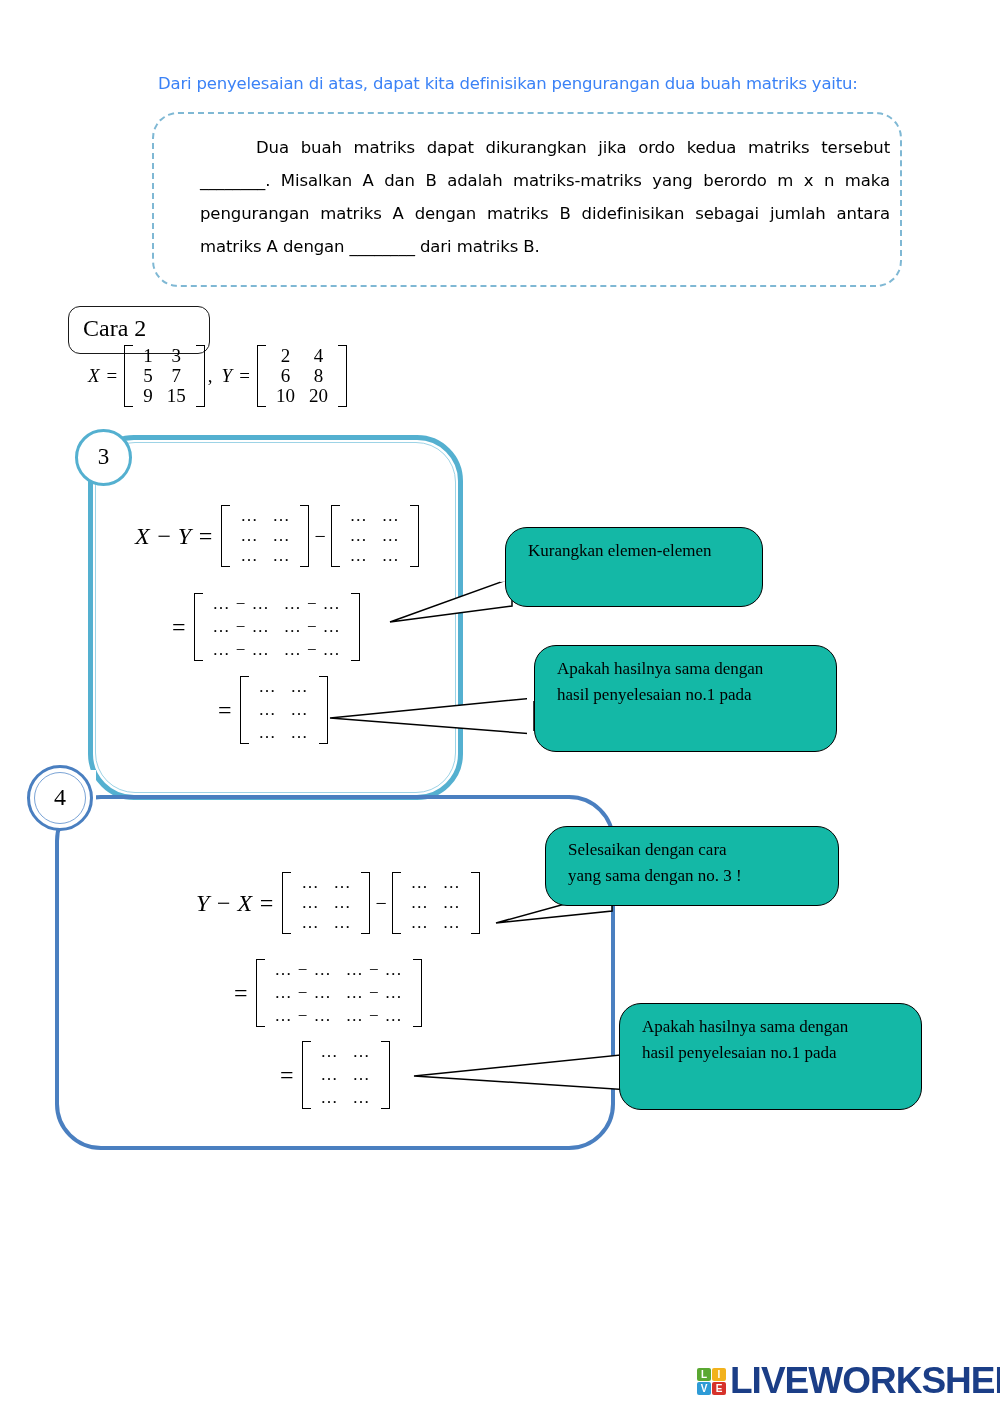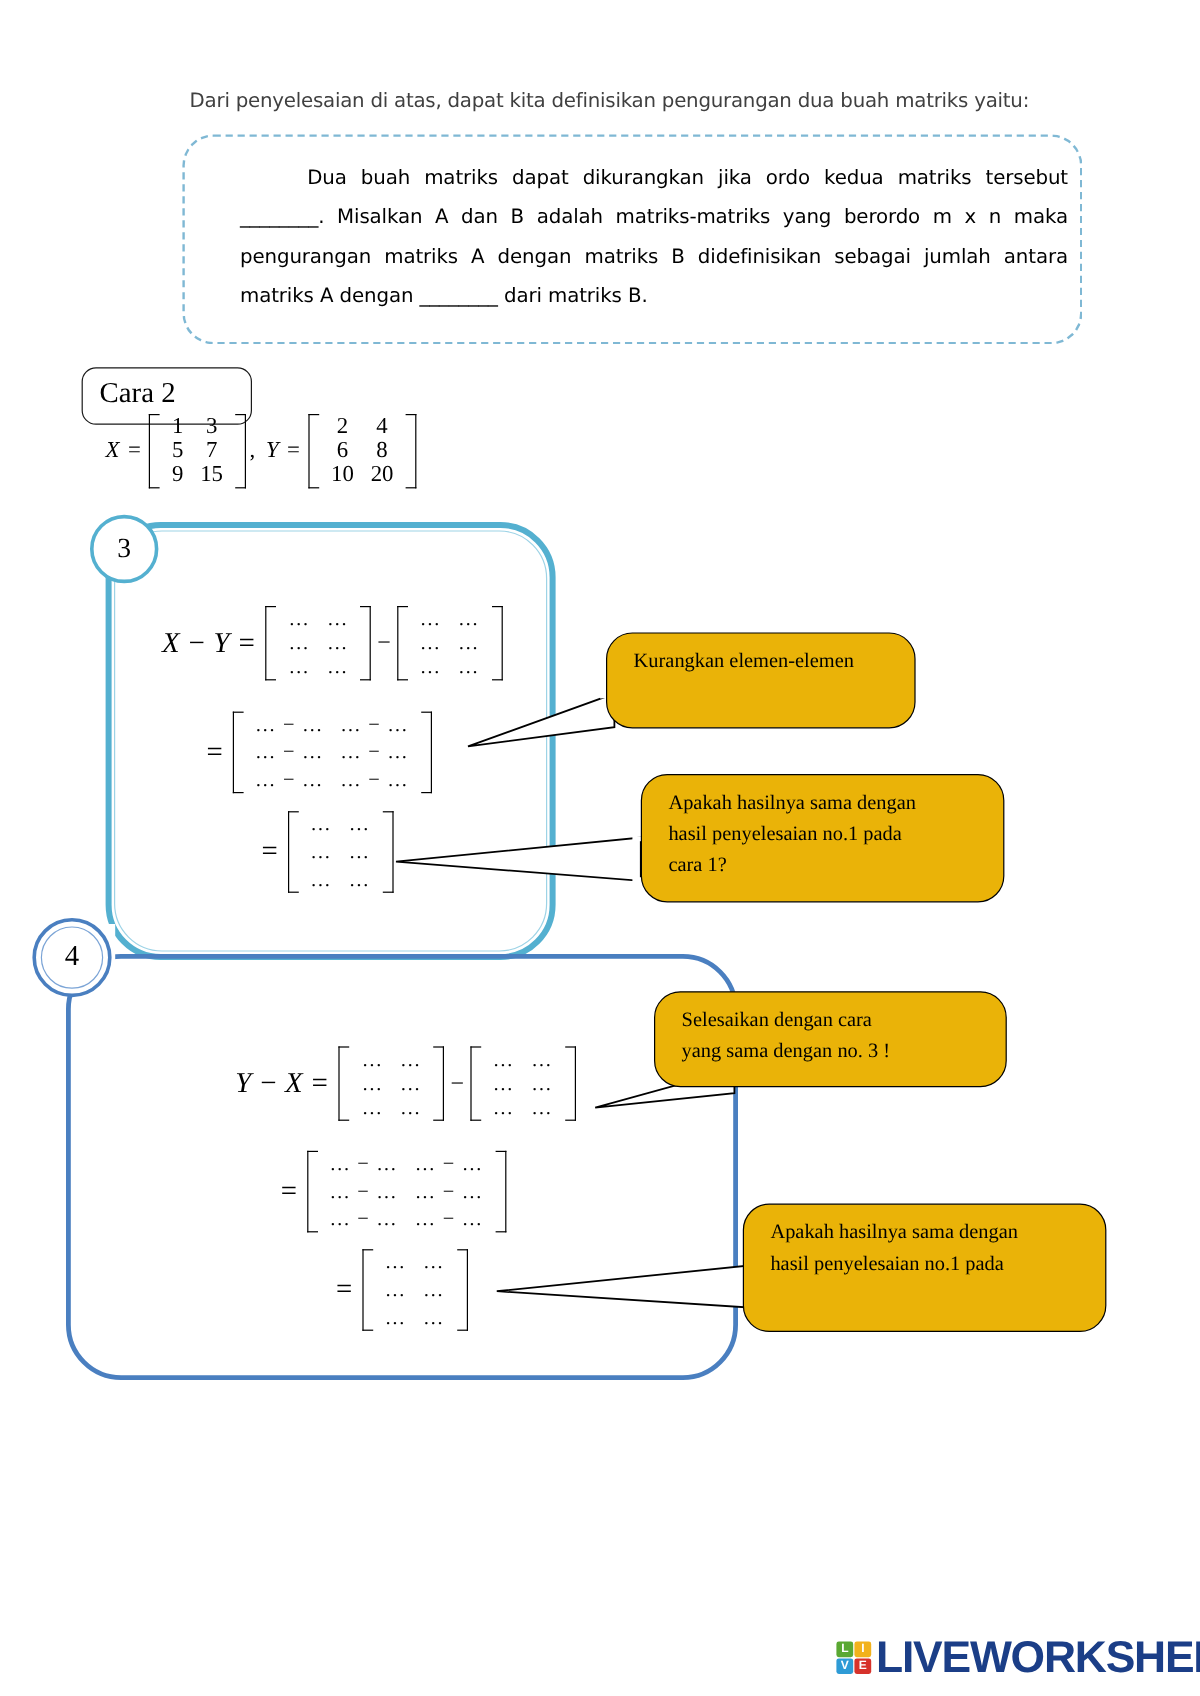--- a/index.html
+++ b/index.html
@@ -16,21 +16,21 @@
   }
 
   
   #intro-line {
     position: absolute;
     left: 158px;
     top: 74px;
     width: 760px;
     font-family: "DejaVu Sans", sans-serif;
     font-size: 16.5px;
-    color: #404040;
+    color: #3b82f6;
     letter-spacing: -0.2px;
     white-space: nowrap;
   }
 
   
   #definition-box {
     position: absolute;
     left: 152px;
     top: 112px;
     width: 750px;
@@ -217,21 +217,21 @@
   .dots {
     letter-spacing: 1px;
     font-size: 17px;
   }
 
   
   .callout {
     position: absolute;
     border: 1.6px solid #000;
     border-radius: 22px;
-    background: #eab308;
+    background: #14b8a6;
     box-sizing: border-box;
     z-index: 9;
     font-size: 17px;
     line-height: 26px;
     color: #000;
     padding: 10px 16px 10px 22px;
   }
   .tail { position: absolute; z-index: 8; overflow: visible; }
 
   
@@ -472,21 +472,20 @@
   <line x1="214" y1="41" x2="224" y2="41" stroke="#fff" stroke-width="4"></line>
 </svg>
 
 <div class="callout" style="left:505px; top:527px; width:258px; height:80px;">
   <div>Kurangkan elemen-elemen</div>
 </div>
 
 <div class="callout" style="left:534px; top:645px; width:303px; height:107px;">
   <div>Apakah hasilnya sama dengan</div>
   <div>hasil penyelesaian no.1 pada</div>
-  <div>cara 1?</div>
 </div>
 
 <div class="callout" style="left:545px; top:826px; width:294px; height:80px;">
   <div>Selesaikan dengan cara</div>
   <div>yang sama dengan no. 3 !</div>
 </div>
 
 <div class="callout" style="left:619px; top:1003px; width:303px; height:107px;">
   <div>Apakah hasilnya sama dengan</div>
   <div>hasil penyelesaian no.1 pada</div>

